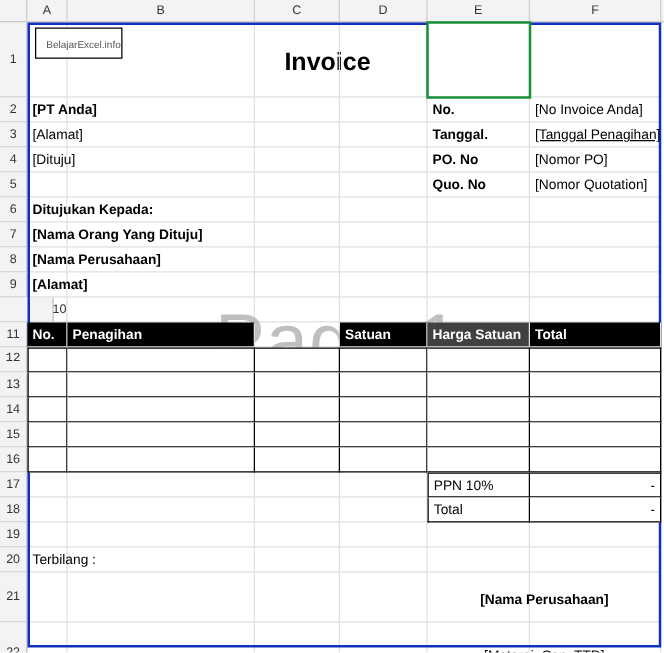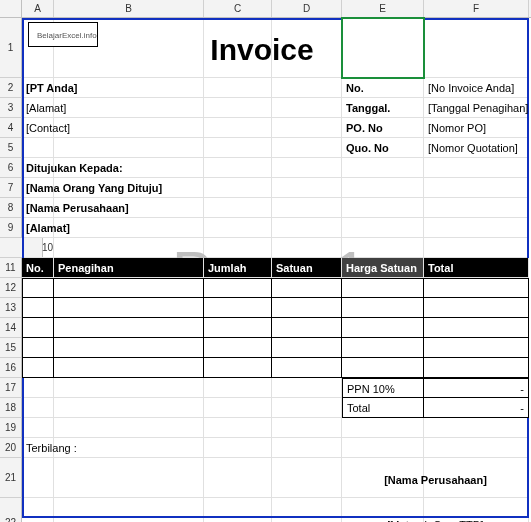--- a/index.html
+++ b/index.html
@@ -74,21 +74,21 @@
     position: absolute;
     border: 1px solid #000;
     background: #fff;
     text-align: center;
     padding: 6px 8px;
     z-index: 3;
   }
   .logo-box .logo-text { font-size: 17px; line-height: 18px; color:#333;}
   .logo-box .sub { font-size: 8px; color:#555; margin-top: 2px;}
   .title {
-    font-size: 30px;
+    font-size: 20px;
     font-weight: bold;
     text-align: center;
     line-height: 60px;
   }
   .bold { font-weight: bold; }
   .black-row {
     background: #000;
     color: #fff;
     font-weight: bold;
   }
@@ -131,21 +131,21 @@
       <div class="rowh" style="height: 20px; line-height: 20px;">2</div>
       <div class="rowh" style="height: 20px; line-height: 20px;">3</div>
       <div class="rowh" style="height: 20px; line-height: 20px;">4</div>
       <div class="rowh" style="height: 20px; line-height: 20px;">5</div>
       <div class="rowh" style="height: 20px; line-height: 20px;">6</div>
       <div class="rowh" style="height: 20px; line-height: 20px;">7</div>
       <div class="rowh" style="height: 20px; line-height: 20px;">8</div>
       <div class="rowh" style="height: 20px; line-height: 20px;">9</div>
       <div class="rowh" style="height: 20px; line-height: 20px; padding-left: 42px;">10</div>
       <div class="rowh" style="height: 20px; line-height: 20px;">11</div>
-      <div class="rowh" style="height: 20px; line-height: 20px;">12</div>
+      <div class="rowh" style="height: 20px; line-height: 20px; font-family: Liberation Mono, monospace;">12</div>
       <div class="rowh" style="height: 20px; line-height: 20px;">13</div>
       <div class="rowh" style="height: 20px; line-height: 20px;">14</div>
       <div class="rowh" style="height: 20px; line-height: 20px;">15</div>
       <div class="rowh" style="height: 20px; line-height: 20px;">16</div>
       <div class="rowh" style="height: 20px; line-height: 20px;">17</div>
       <div class="rowh" style="height: 20px; line-height: 20px;">18</div>
       <div class="rowh" style="height: 20px; line-height: 20px;">19</div>
       <div class="rowh" style="height: 20px; line-height: 20px;">20</div>
       <div class="rowh" style="height: 40px; line-height: 40px;">21</div>
       <div class="rowh" style="height: 50px; line-height: 50px;">22</div>
@@ -290,36 +290,35 @@
       <div class="cell" style="top: 440px; left: 320px; width: 82px; height: 40px;"></div>
       <div class="cell" style="top: 440px; left: 402px; width: 105px; height: 40px;"></div>
       <div class="cell" style="top: 480px; left: 0px; width: 32px; height: 50px;"></div>
       <div class="cell" style="top: 480px; left: 32px; width: 150px; height: 50px;"></div>
       <div class="cell" style="top: 480px; left: 182px; width: 68px; height: 50px;"></div>
       <div class="cell" style="top: 480px; left: 250px; width: 70px; height: 50px;"></div>
       <div class="cell" style="top: 480px; left: 320px; width: 82px; height: 50px;"></div>
       <div class="cell" style="top: 480px; left: 402px; width: 105px; height: 50px;"></div>
       <div class="cell bold" style="top: 60px; left: 0px; width: 200px; height: 20px; z-index: 3; background: transparent; border: none;">[PT Anda]</div>
       <div class="cell " style="top: 80px; left: 0px; width: 200px; height: 20px; z-index: 3; background: transparent; border: none;">[Alamat]</div>
-      <div class="cell " style="top: 100px; left: 0px; width: 200px; height: 20px; z-index: 3; background: transparent; border: none;">[Contact]</div>
+      <div class="cell " style="top: 100px; left: 0px; width: 200px; height: 20px; z-index: 3; background: transparent; border: none;">[Dituju]</div>
       <div class="cell bold" style="top: 60px; left: 320px; width: 82px; height: 20px; z-index: 3; background: transparent; border: none;">No.</div>
       <div class="cell bold" style="top: 80px; left: 320px; width: 82px; height: 20px; z-index: 3; background: transparent; border: none;">Tanggal.</div>
       <div class="cell bold" style="top: 100px; left: 320px; width: 82px; height: 20px; z-index: 3; background: transparent; border: none;">PO. No</div>
       <div class="cell bold" style="top: 120px; left: 320px; width: 82px; height: 20px; z-index: 3; background: transparent; border: none;">Quo. No</div>
       <div class="cell " style="top: 60px; left: 402px; width: 105px; height: 20px; z-index: 3; background: transparent; border: none;">[No Invoice Anda]</div>
-      <div class="cell " style="top: 80px; left: 402px; width: 105px; height: 20px; z-index: 3; background: transparent; border: none;">[Tanggal Penagihan]</div>
+      <div class="cell " style="top: 80px; left: 402px; width: 105px; height: 20px; z-index: 3; background: transparent; border: none; text-decoration: underline;">[Tanggal Penagihan]</div>
       <div class="cell " style="top: 100px; left: 402px; width: 105px; height: 20px; z-index: 3; background: transparent; border: none;">[Nomor PO]</div>
       <div class="cell " style="top: 120px; left: 402px; width: 105px; height: 20px; z-index: 3; background: transparent; border: none;">[Nomor Quotation]</div>
       <div class="cell bold" style="top: 140px; left: 0px; width: 250px; height: 20px; z-index: 3; background: transparent; border: none;">Ditujukan Kepada:</div>
       <div class="cell bold" style="top: 160px; left: 0px; width: 250px; height: 20px; z-index: 3; background: transparent; border: none;">[Nama Orang Yang Dituju]</div>
       <div class="cell bold" style="top: 180px; left: 0px; width: 250px; height: 20px; z-index: 3; background: transparent; border: none;">[Nama Perusahaan]</div>
       <div class="cell bold" style="top: 200px; left: 0px; width: 250px; height: 20px; z-index: 3; background: transparent; border: none;">[Alamat]</div>
       <div class="cell black-row" style="top: 240px; left: 0px; width: 32px; height: 20px; z-index: 3; background: rgb(0, 0, 0);">No.</div>
       <div class="cell black-row" style="top: 240px; left: 32px; width: 150px; height: 20px; z-index: 3; background: rgb(0, 0, 0);">Penagihan</div>
-      <div class="cell black-row" style="top: 240px; left: 182px; width: 68px; height: 20px; z-index: 3; background: rgb(0, 0, 0);">Jumlah</div>
       <div class="cell black-row" style="top: 240px; left: 250px; width: 70px; height: 20px; z-index: 3; background: rgb(0, 0, 0);">Satuan</div>
       <div class="cell black-row" style="top: 240px; left: 320px; width: 82px; height: 20px; z-index: 3; background: #404040;">Harga Satuan</div>
       <div class="cell black-row" style="top: 240px; left: 402px; width: 105px; height: 20px; z-index: 3; background: rgb(0, 0, 0);">Total</div>
       <div class="cell " style="top: 260px; left: 0px; width: 32px; height: 20px; z-index: 3; background: rgb(255, 255, 255); border-width: 1px; border-style: solid; border-color: rgb(0, 0, 0);"></div>
       <div class="cell " style="top: 260px; left: 32px; width: 150px; height: 20px; z-index: 3; background: rgb(255, 255, 255); border-right: 1px solid rgb(0, 0, 0); border-bottom: 1px solid rgb(0, 0, 0); border-left: none; border-top: 1px solid rgb(0, 0, 0);"></div>
       <div class="cell " style="top: 260px; left: 182px; width: 68px; height: 20px; z-index: 3; background: rgb(255, 255, 255); border-right: 1px solid rgb(0, 0, 0); border-bottom: 1px solid rgb(0, 0, 0); border-left: none; border-top: 1px solid rgb(0, 0, 0);"></div>
       <div class="cell " style="top: 260px; left: 250px; width: 70px; height: 20px; z-index: 3; background: rgb(255, 255, 255); border-right: 1px solid rgb(0, 0, 0); border-bottom: 1px solid rgb(0, 0, 0); border-left: none; border-top: 1px solid rgb(0, 0, 0);"></div>
       <div class="cell " style="top: 260px; left: 320px; width: 82px; height: 20px; z-index: 3; background: rgb(255, 255, 255); border-right: 1px solid rgb(0, 0, 0); border-bottom: 1px solid rgb(0, 0, 0); border-left: none; border-top: 1px solid rgb(0, 0, 0);"></div>
       <div class="cell " style="top: 260px; left: 402px; width: 105px; height: 20px; z-index: 3; background: rgb(255, 255, 255); border-right: 1px solid rgb(0, 0, 0); border-bottom: 1px solid rgb(0, 0, 0); border-left: none; border-top: 1px solid rgb(0, 0, 0);"></div>
       <div class="cell " style="top: 280px; left: 0px; width: 32px; height: 20px; z-index: 3; background: rgb(255, 255, 255); border-right: 1px solid rgb(0, 0, 0); border-bottom: 1px solid rgb(0, 0, 0); border-left: 1px solid rgb(0, 0, 0); border-top: none;"></div>

